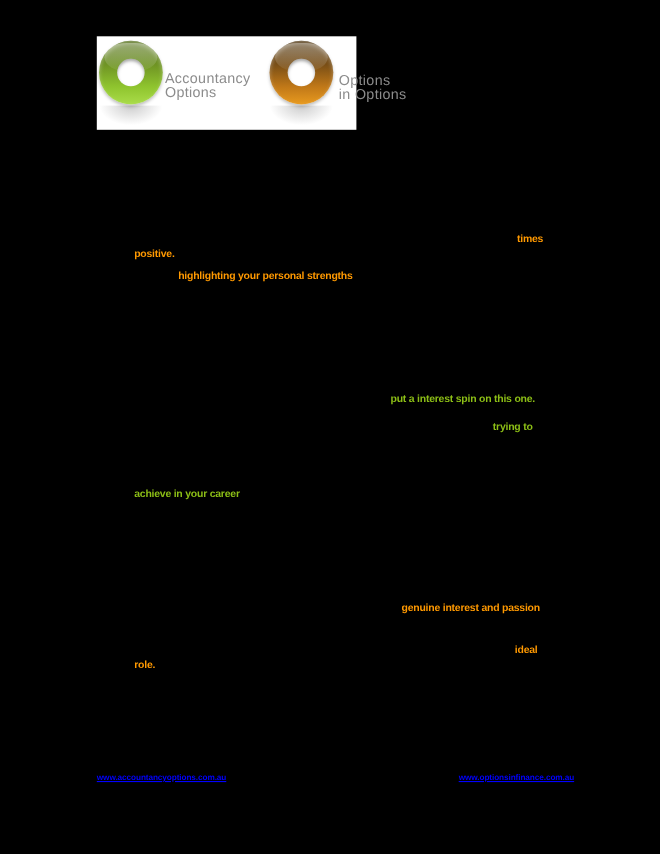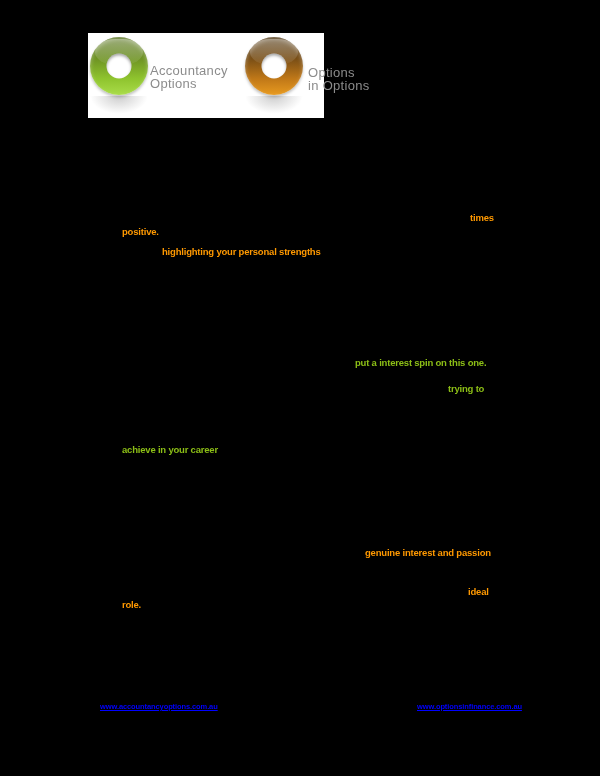--- a/index.html
+++ b/index.html
@@ -138,16 +138,16 @@
   <span class="hl orange" style="left:470px; top:212px;">times</span>
   <span class="hl orange" style="left:122px; top:226px;">positive.</span>
   <span class="hl orange" style="left:162px; top:246px;">highlighting your personal strengths</span>
   <span class="hl green" style="left:355px; top:357px;">put a interest spin on this one.</span>
   <span class="hl green" style="left:448px; top:383px;">trying to</span>
   <span class="hl green" style="left:122px; top:396px;margin-top:48px;">achieve in your career</span>
   <span class="hl orange" style="left:325px; top:547px;margin-left:40px;">genuine interest and passion</span>
   <span class="hl orange" style="left:468px; top:586px;">ideal</span>
   <span class="hl orange" style="left:122px; top:599px;">role.</span>
 
-  <a class="link" style="left:100px;  top:702px;">www.accountancyoptions.com.au</a>
+  <a class="link" style="left:88px;  top:702px;">www.accountancyoptions.com.au</a>
   <a class="link" style="left:417px; top:702px;">www.optionsinfinance.com.au</a>
 
 </div>
 
 </body></html>

